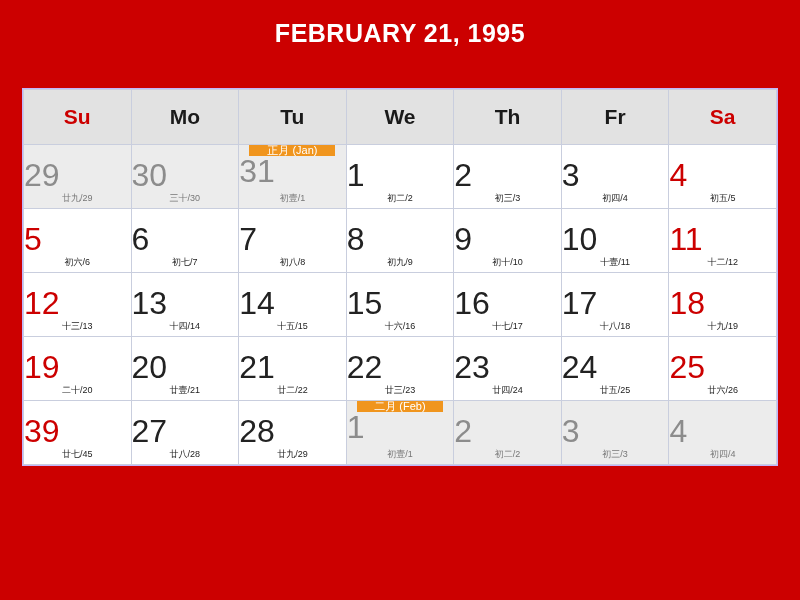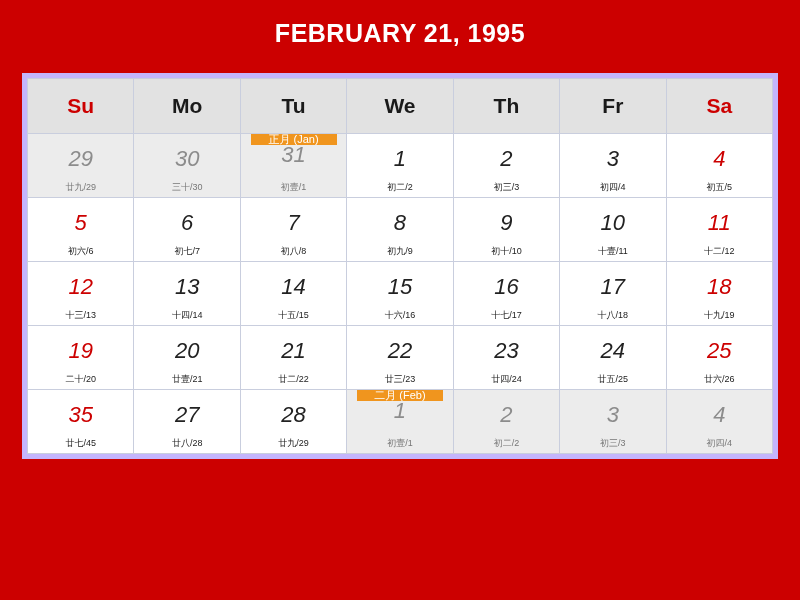--- a/index.html
+++ b/index.html
@@ -30,24 +30,24 @@
   .subtitle {
     text-align: center;
     color: #ffffff;
     font-size: 12.5px;
     padding-top: 9px;
     letter-spacing: 0.1px;
   }
   .cal-wrap {
     position: absolute;
     left: 22px;
-    top: 73px;
+    top: 88px;
     width: 756px;
     background: #d946ef;
-    border: 5px solid #c4b5fd;
+    border: 1px solid #c4b5fd;
     box-sizing: border-box;
   }
   table.cal {
     border-collapse: collapse;
     width: 100%;
     table-layout: fixed;
   }
   table.cal th {
     background: #e2e2e2;
     height: 52px;
@@ -66,27 +66,25 @@
     height: 63px;
     vertical-align: top;
     padding: 0;
     position: relative;
     background: #ffffff;
   }
   table.cal td.other-month {
     background: #ececec;
   }
   .daynum {
-    text-align: center;
-    font-size: 22px;
+    font-size: 32px;
     color: #222222;
     line-height: 1;
     padding-top: 14px;
     font-weight: normal;
-    font-style: italic;
   }
   .daynum.red {
     color: #cc0000;
   }
   .daynum.gray {
     color: #8c8c8c;
   }
   .lunar {
     position: absolute;
     bottom: 5px;
@@ -315,21 +313,21 @@
             <td class="">
               <div class="cell-inner">
                 <div class="daynum red">25</div>
                 <div class="lunar ">廿六/26</div>
               </div>
             </td>
           </tr>
           <tr>
             <td class="">
               <div class="cell-inner">
-                <div class="daynum red">35</div>
+                <div class="daynum red">39</div>
                 <div class="lunar ">廿七/45</div>
               </div>
             </td>
             <td class="">
               <div class="cell-inner">
                 <div class="daynum ">27</div>
                 <div class="lunar ">廿八/28</div>
               </div>
             </td>
             <td class="">

